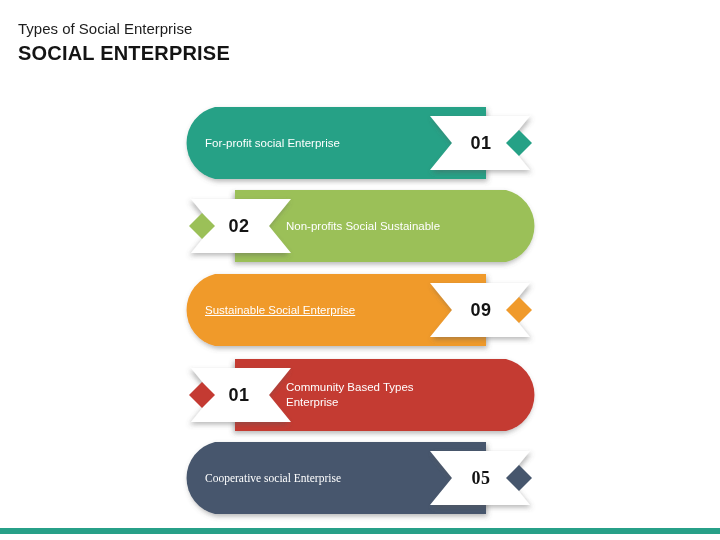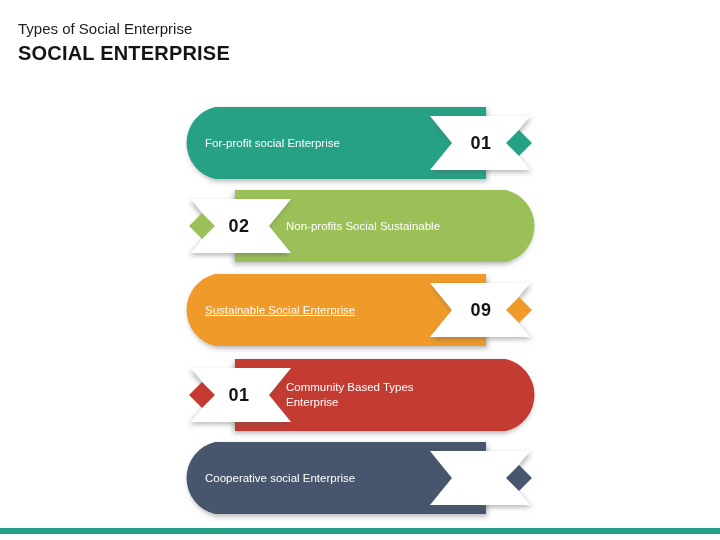--- a/index.html
+++ b/index.html
@@ -190,32 +190,33 @@
           <path d="M 246 64 L 296 64 L 308 71 L 258 71 Z" fill="#93271f"></path>
           <path d="M 37 1 L 308 1 L 308 73 L 37 73 A 37 37 0 0 1 37 1 Z" fill="#c43a32" filter="url(#sh3)"></path>
           <path d="M 252 10 L 352 10 L 330 37 L 352 64 L 252 64 L 274 37 Z" fill="#ffffff" filter="url(#sh3)"></path>
           <path d="M 341 24 L 354 37 L 341 50 L 328 37 Z" fill="#c43a32"></path>
         </g>
       </svg>
       <div class="bar-label" style="color: rgb(255, 255, 255);">Community Based Types
 Enterprise</div>
       <div class="num-label" style="color: rgb(20, 20, 20);">01</div>
     </div>
-    <div class="row ribbon-right" style="top: 423px;">
+    <div class="row ribbon-right" style="top: 423px; font-family: Liberation Serif, serif;">
       <svg class="row-svg" viewBox="0 0 365 74" width="365" height="74">
         <defs>
           <filter id="sh4" x="-25%" y="-40%" width="170%" height="200%">
             <feDropShadow dx="1.5" dy="2.5" stdDeviation="2.4" flood-color="#555" flood-opacity="0.42"></feDropShadow>
           </filter>
         </defs>
         <g>
           <path d="M 258 3 L 308 3 L 296 10 L 246 10 Z" fill="#2d3a4d"></path>
           <path d="M 246 64 L 296 64 L 308 71 L 258 71 Z" fill="#2d3a4d"></path>
           <path d="M 37 1 L 308 1 L 308 73 L 37 73 A 37 37 0 0 1 37 1 Z" fill="#46566d" filter="url(#sh4)"></path>
           <path d="M 252 10 L 352 10 L 330 37 L 352 64 L 252 64 L 274 37 Z" fill="#ffffff" filter="url(#sh4)"></path>
           <path d="M 341 24 L 354 37 L 341 50 L 328 37 Z" fill="#46566d"></path>
         </g>
       </svg>
       <div class="bar-label" style="color: rgb(255, 255, 255);">Cooperative social Enterprise</div>
+      <div class="num-label" style="color: rgb(20, 20, 20);">05</div>
     </div>
   </div>
 
 <div id="footer-bar" style="background: rgb(39, 160, 136);"></div>
 
 </body></html>

